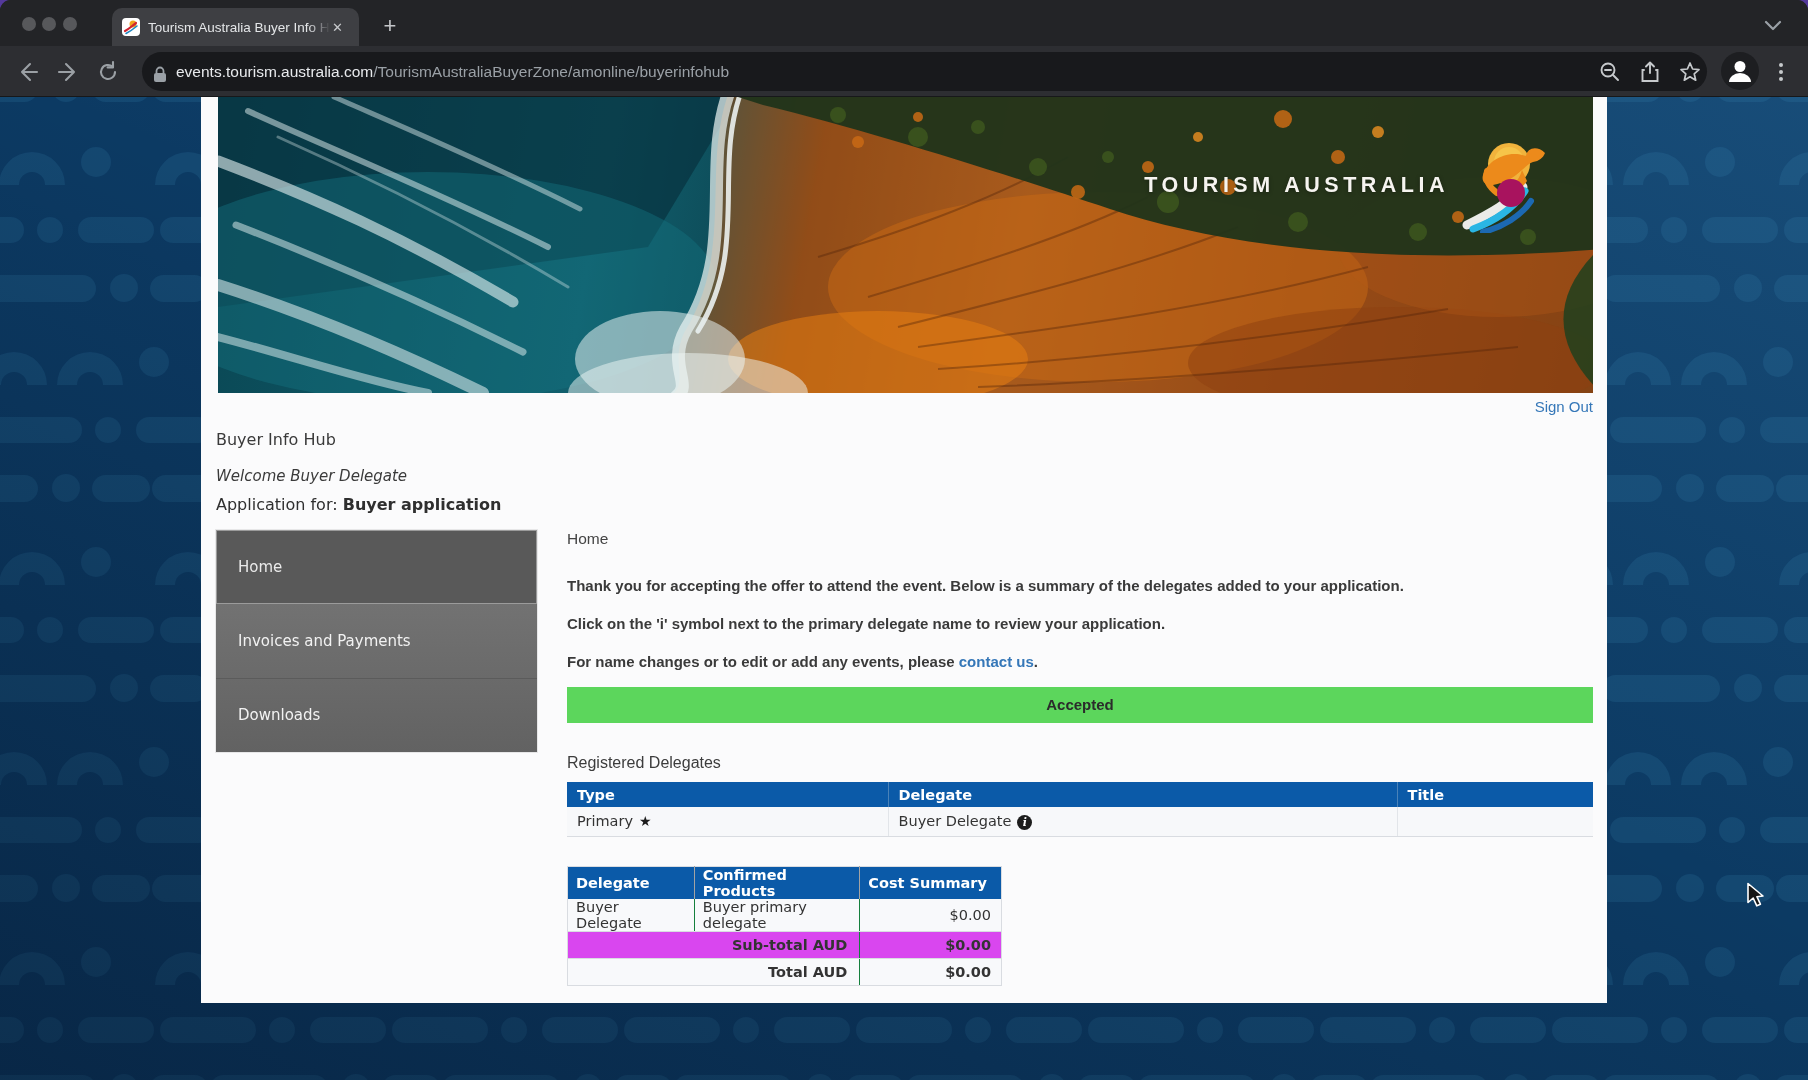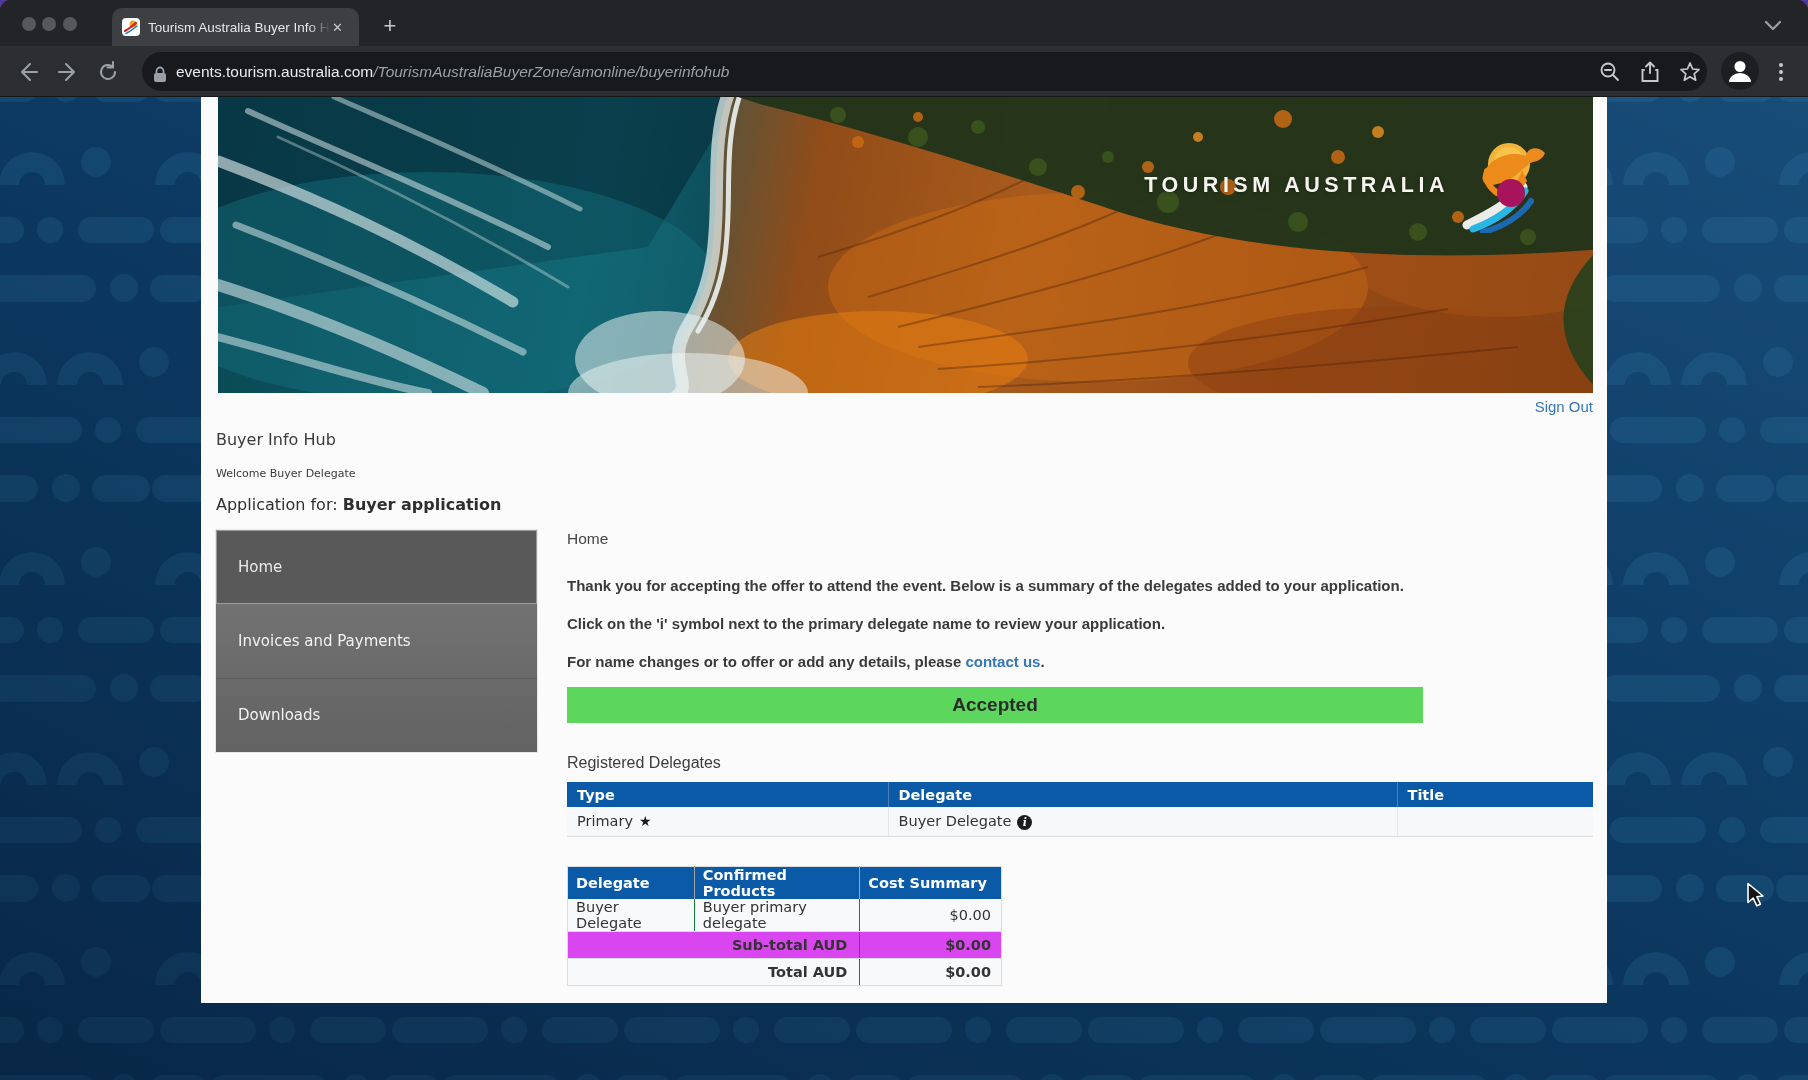--- a/index.html
+++ b/index.html
@@ -14,21 +14,21 @@
   .tab-title { color:#e4e6e8; font-size:13.5px; font-family:"Liberation Sans",sans-serif; white-space:nowrap; overflow:hidden; width:182px;
     -webkit-mask-image:linear-gradient(90deg,#000 88%,transparent); mask-image:linear-gradient(90deg,#000 88%,transparent);}
   .favicon { width:18px; height:18px; background:#fff; border-radius:4px; margin-right:8px; flex:0 0 auto; position:relative; }
   .tab-close { margin-left:2px; color:#c8cacd; font-size:13px; cursor:default; flex:0 0 auto; }
   .newtab { position:absolute; left:376px; top:13px; width:28px; height:28px; color:#c4c6c9; font-size:22px; line-height:26px; text-align:center; font-family:"Liberation Sans",sans-serif; }
   .strip-chevron { position:absolute; left:1764px; top:20px; color:#9aa0a6; }
   .toolbar { position:absolute; left:0; top:46px; width:1808px; height:51px; background:#2d2e32; border-bottom:1px solid #17181a; }
   .navic { position:absolute; top:60px; color:#9ba0a5; }
   .urlbar { position:absolute; left:142px; top:52px; width:1565px; height:39px; background:#18191c; border-radius:20px; display:flex; align-items:center; }
   .url-text { font-family:"Liberation Sans",sans-serif; font-size:15.5px; color:#e8eaed; margin-left:34px; white-space:nowrap; }
-  .url-text .path { color:#9aa0a6;font-style:italic; }
+  .url-text .path { color:#9aa0a6; }
   .lock { position:absolute; left:152px; top:66px; color:#9aa0a6; }
   .ric { position:absolute; top:60px; color:#c6c9cc; }
   .avatar-bg { position:absolute; left:1721px; top:52px; width:38px; height:38px; border-radius:50%; background:#1d1e21; }
 
   
   .viewport { position:absolute; left:0; top:97px; width:1808px; height:983px; background:var(--bg-navy,#0c3a63); overflow:hidden; }
   #bg-pattern { position:absolute; left:0; top:0; }
   .bg-tint { position:absolute; inset:0; background:linear-gradient(205deg, rgba(70,150,205,.20) 0%, rgba(0,0,0,0) 45%, rgba(2,8,24,.38) 100%); }
 
   .whitecol { position:absolute; left:201px; top:0; width:1406px; height:906px; background:#fbfbfc; }
@@ -36,36 +36,36 @@
   
   .hero { position:absolute; left:218px; top:0; width:1375px; height:296px; overflow:hidden;
     background:linear-gradient(100deg,#0a4754 0%,#115f6d 28%,#0e4f5c 36%,#7e3f14 43%,#b05f1e 58%,#8a3c12 78%,#622a0c 100%);padding-left:40px; }
   .hero-art { position:absolute; inset:0; width:100%; height:100%; }
   .hero-brand { position:absolute; right:38px; top:40px; height:96px; display:flex; align-items:center; }
   .brand-text { color:#f6f4f0; font-family:"Liberation Sans",sans-serif; font-size:21.5px; font-weight:600; letter-spacing:4.5px; margin-right:10px; text-shadow:0 1px 4px rgba(0,0,0,.35); }
 
   
   .signout { position:absolute; right:215px; top:301px; font-size:15px; color:var(--link-blue,#3577b8); font-family:"Liberation Sans",sans-serif; cursor:pointer; }
   .hub-title { position:absolute; left:216px; top:333px; font-size:16px; color:#3a3a3a; }
-  .welcome { position:absolute; left:216px; top:370px; font-size:11px; color:#3a3a3a; }
+  .welcome { position:absolute; left:216px; top:370px; font-size:15px; color:#3a3a3a;font-style:italic; }
   .appfor { position:absolute; left:216px; top:398px; font-size:16px; color:#2f2f2f; }
   .appfor b { font-weight:bold; }
 
   
   .sidemenu { position:absolute; left:216px; top:433px; width:321px; height:222px; background:linear-gradient(180deg,#7a7a7a,#626262); display:flex; flex-direction:column; box-shadow:0 0 0 1px rgba(0,0,0,.08); }
   .sideitem { flex:1; display:flex; align-items:center; padding-left:22px; color:#f2f2f2; font-size:15px; border-bottom:1px solid rgba(0,0,0,.14); cursor:pointer; }
   .sideitem:last-child { border-bottom:none; }
   .sideitem.selected { background:#595959; outline:1px solid #9b9b9b; outline-offset:-1px; color:#eaeaea; }
 
   
   .main-head { position:absolute; left:567px; top:433px; font-size:15.5px; color:#444; font-family:"Liberation Sans",sans-serif; }
   .para { position:absolute; left:567px; width:1026px; font-size:15px; color:#3a3a3a; font-family:"Liberation Sans",sans-serif;font-weight:bold; }
   .para a { color:var(--link-blue,#3577b8); text-decoration:none; cursor:pointer; }
   .p1 { top:480px; } .p2 { top:518px; } .p3 { top:556px; }
-  .banner { position:absolute; left:567px; top:590px; width:856px; height:36px; background:var(--status-green,#5cd65c); color:#2b2b2b; font-weight:bold; font-size:19px; font-family:"Liberation Sans",sans-serif; text-align:center; line-height:36px; }
+  .banner { position:absolute; left:567px; top:590px; width:1026px; height:36px; background:var(--status-green,#5cd65c); color:#2b2b2b; font-weight:bold; font-size:15px; font-family:"Liberation Sans",sans-serif; text-align:center; line-height:36px; }
   .reg-head { position:absolute; left:567px; top:657px; font-size:16px; color:#3c3c3c; font-family:"Liberation Sans",sans-serif; }
 
   
   table { border-collapse:collapse; font-size:14.5px; color:#333; }
   .t1 { position:absolute; left:567px; top:685px; width:1026px; }
   .t1 th { background:var(--table-header-blue,#0b5aa8); color:#fff; font-weight:bold; text-align:left; height:25px; padding:0 0 0 10px; font-size:14.5px; }
   .t1 th + th { border-left:1px solid #4a82b8; }
   .t1 td { height:29px; background:#f7f8fa; padding:0 0 0 10px; border-bottom:1px solid #d9dce1; }
   .t1 td + td { border-left:1px solid #e2e5e9; }
   .t2 { position:absolute; left:567px; top:769px; width:435px; border:1px solid #d9dce1; }
@@ -703,21 +703,21 @@
             <span>Invoices and Payments</span>
           </div>
       <div class="sideitem">
             <span>Downloads</span>
           </div>
     </div>
 
     <div class="main-head">Home</div>
     <div class="para p1">Thank you for accepting the offer to attend the event. Below is a summary of the delegates added to your application.</div>
     <div class="para p2">Click on the 'i' symbol next to the primary delegate name to review your application.</div>
-    <div class="para p3"><span>For name changes or to offer or add any details, please </span><a>contact us</a><span>.</span></div>
+    <div class="para p3"><span>For name changes or to edit or add any events, please </span><a>contact us</a><span>.</span></div>
     <div class="banner">Accepted</div>
     <div class="reg-head">Registered Delegates</div>
 
     <table class="t1">
       <colgroup>
             <col style="width:321px">
             <col style="width:509px">
             <col style="width:196px">
           </colgroup>
       <thead>

